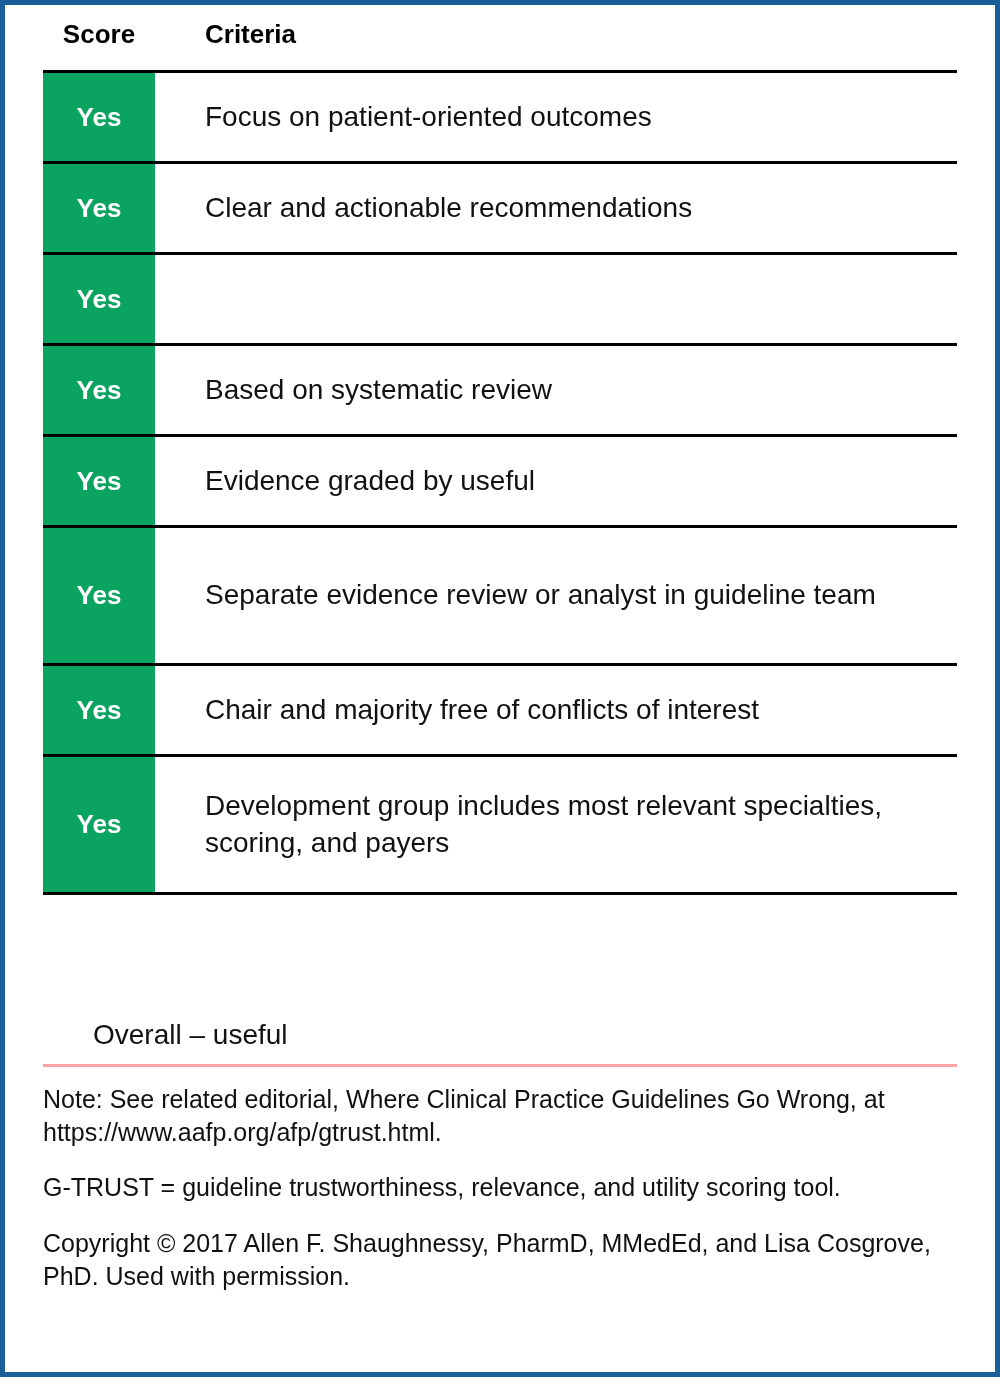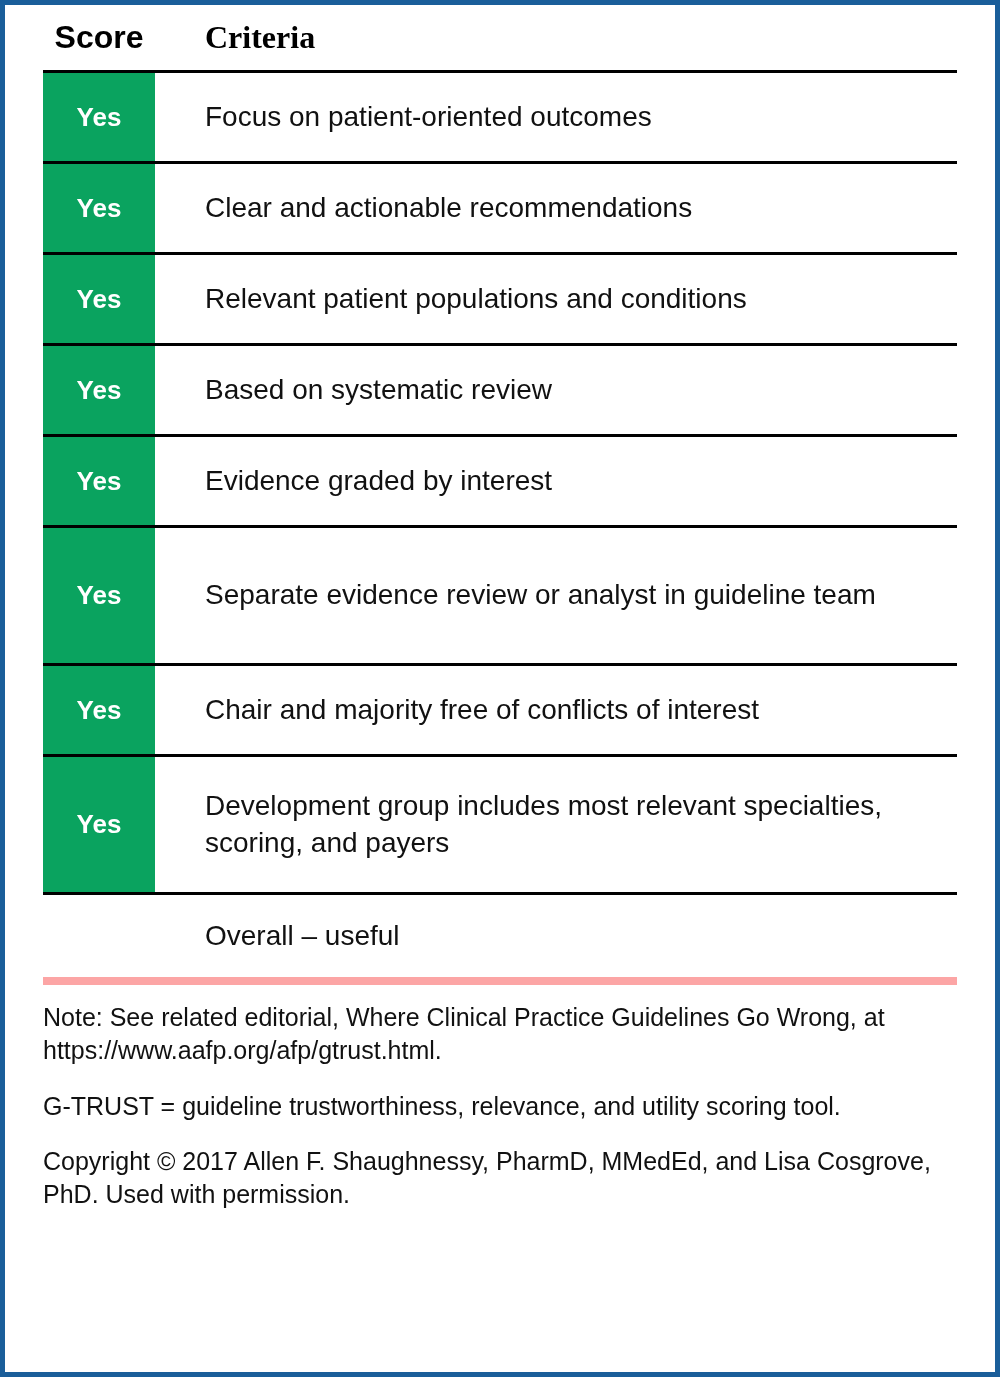--- a/index.html
+++ b/index.html
@@ -34,33 +34,32 @@
   .card-body {
     flex: 1;
     padding: 14px 38px 0 38px;
     box-sizing: border-box;
     display: flex;
     flex-direction: column;
   }
   .col-head {
     display: flex;
     align-items: flex-end;
-    font-size: 32px;
+    font-size: 26px;
     font-weight: bold;
     color: #000000;
-    padding-bottom: 14px;
+    padding-bottom: 20px;
   }
   .col-head .score-head {
     width: 112px;
     text-align: center;
     flex: 0 0 112px;
   }
   .col-head .criteria-head {
     padding-left: 50px;
-    font-family: Liberation Serif, serif;
   }
   .rows {
     border-top: 3px solid #000000;
   }
   .row {
     display: flex;
     align-items: stretch;
     border-bottom: 3px solid #000000;
     min-height: 88px;
   }
@@ -80,22 +79,23 @@
     flex: 1;
     display: flex;
     align-items: center;
     padding: 10px 6px 10px 50px;
     font-size: 28px;
     color: #111111;
     line-height: 1.32;
   }
   .row.tall { min-height: 135px; }
   .row.overall {
-    border-bottom: 8px solid #fca5a5;
+    border-bottom: 3px solid #fca5a5;
     min-height: 82px;
+    flex-direction: column;
   }
   .row.overall .score-cell {
     background: transparent;
   }
   .notes {
     padding-top: 16px;
     font-size: 25px;
     color: #111111;
     line-height: 1.33;
   }
@@ -124,31 +124,30 @@
         <div class="criteria-cell">Focus on patient-oriented outcomes</div>
       </div>
 
       <div class="row">
         <div class="score-cell">Yes</div>
         <div class="criteria-cell">Clear and actionable recommendations</div>
       </div>
 
       <div class="row">
         <div class="score-cell">Yes</div>
-        <div class="criteria-cell">Relevant patient populations and conditions</div>
       </div>
 
       <div class="row">
         <div class="score-cell">Yes</div>
         <div class="criteria-cell">Based on systematic review</div>
       </div>
 
       <div class="row">
         <div class="score-cell">Yes</div>
-        <div class="criteria-cell">Evidence graded by interest</div>
+        <div class="criteria-cell">Evidence graded by useful</div>
       </div>
 
       <div class="row tall">
         <div class="score-cell">Yes</div>
         <div class="criteria-cell">Separate evidence review or analyst in guideline team</div>
       </div>
 
       <div class="row">
         <div class="score-cell">Yes</div>
         <div class="criteria-cell">Chair and majority free of conflicts of interest</div>

